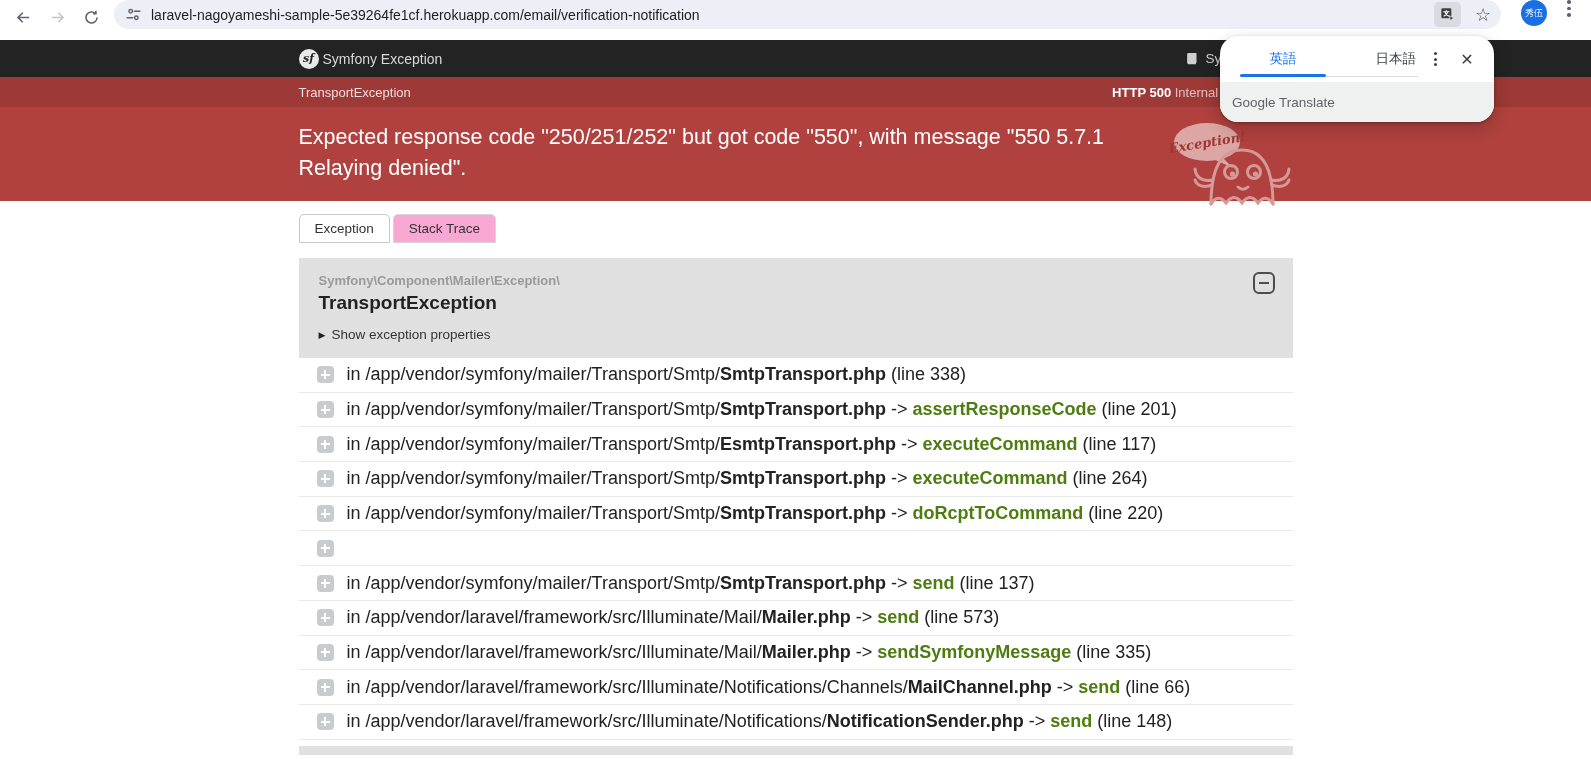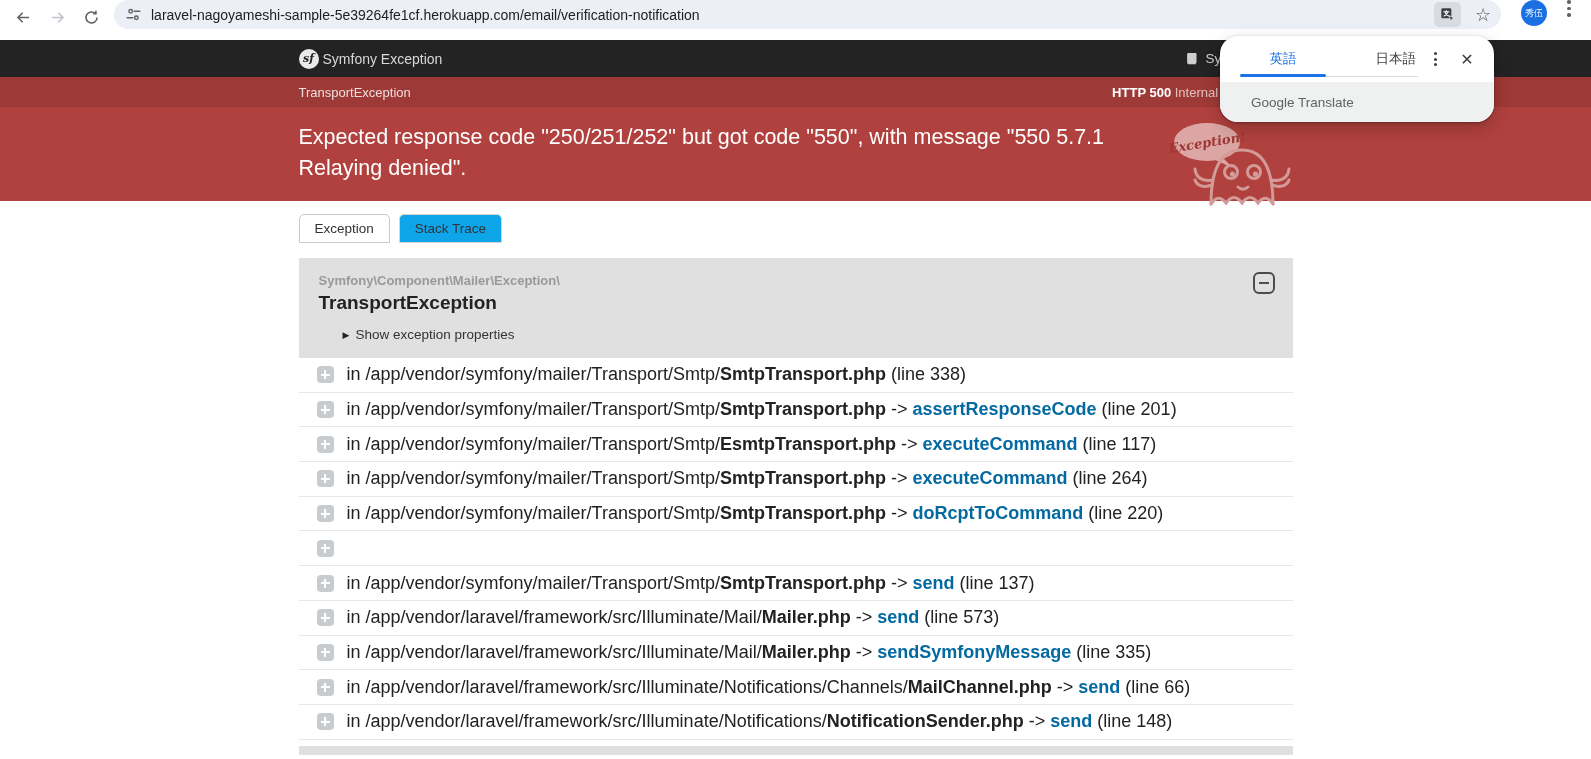--- a/index.html
+++ b/index.html
@@ -33,52 +33,52 @@
   
   .meta-strip { height:30px; background:#9d3936; }
   .meta-strip .container { height:100%; display:flex; align-items:center; justify-content:space-between; }
   .meta-class { color:#f0dddc; font-size:13px; }
   .meta-status { font-size:13px; color:rgba(255,255,255,0.68); }
   .meta-status b { color:#fff; font-weight:bold;padding-left:14px; }
   .banner { background:#b0413e; padding:15px 0 18px; }
   .exc-message { width:880px; color:#fff; font-size:21.5px; line-height:1.42; font-weight:400; }
   .ghost-wrap { position:absolute; right:-16px; top:-6px; width:140px; height:100px; pointer-events:none; }
   
-  .tabs { padding-top:13px; display:flex; gap:9px; margin-bottom:15px;align-items:center; }
-  .tab { font-size:13.5px; color:#333; padding:6px 15px; background:#0ea5e9; border:1px solid #d6d6d6; border-radius:5px 5px 0 0; cursor:pointer; }
+  .tabs { padding-top:13px; display:flex; gap:3px; margin-bottom:15px;align-items:center; }
+  .tab { font-size:13.5px; color:#333; padding:6px 15px; background:#f9a8d4; border:1px solid #d6d6d6; border-radius:5px 5px 0 0; cursor:pointer; }
   .tab.active { background:#fff; border-color:#c9c9c9; }
   
   .panel-head { background:#e0e0e0; padding:15px 20px 16px; position:relative; }
   .panel-ns { font-size:13px; font-weight:bold; color:#999; }
   .panel-class { font-size:19px; font-weight:bold; color:#222; margin-top:4px; }
-  .panel-toggle { margin-top:13px; font-size:13.5px; color:#333; cursor:pointer;margin-left:24px; }
+  .panel-toggle { margin-top:13px; font-size:13.5px; color:#333; cursor:pointer; }
   .panel-toggle .tri { font-size:9px; margin-right:6px; vertical-align:1.5px; color:#222; }
   .collapse-btn { position:absolute; right:18px; top:14px; width:22px; height:22px; border:2px solid #4c4c4c; border-radius:6px; background:transparent; cursor:pointer; }
   .collapse-btn::after { content:""; position:absolute; left:4px; right:4px; top:50%; margin-top:-1.25px; height:2.5px; background:#4c4c4c; }
   .trace-row { display:flex; align-items:center; height:34.7px; padding:0 18px; border-bottom:1px solid #e8e8e8; background:#fff; font-size:18px; color:#222; }
   .plus-icon { width:17px; height:17px; border-radius:4px; background:#c9cccf; position:relative; margin-right:13px; flex:none; cursor:pointer; }
   .plus-icon::before, .plus-icon::after { content:""; position:absolute; background:#fff; }
   .plus-icon::before { left:4px; right:4px; top:50%; margin-top:-1px; height:2px; }
   .plus-icon::after { top:4px; bottom:4px; left:50%; margin-left:-1px; width:2px; }
   .trace-text { white-space:pre; }
   .trace-text .bold { font-weight:bold; }
-  .trace-text .method { font-weight:bold; color:#0369a1; }
+  .trace-text .method { font-weight:bold; color:#4d7c0f; }
   .bottom-strip { height:9px; background:#e0e0e0; margin-top:6px; }
   
   .gt-popup { position:absolute; left:1220px; top:36px; width:274px; height:86px; background:#fff; border-radius:18px; box-shadow:0 1px 3px rgba(0,0,0,.3), 0 6px 18px rgba(0,0,0,.2); z-index:100; overflow:hidden; }
   .gt-tabs { position:relative; height:46px; }
   .gt-tab { position:absolute; top:14px; font-size:13.5px; cursor:pointer; }
   .gt-tab.en { left:20px; width:86px; text-align:center; color:#1a73e8; }
   .gt-tab.ja { left:106px; width:90px; text-align:right; color:#3c4043; }
   .gt-underline-blue { position:absolute; left:20px; top:38px; width:86px; height:3px; background:#1a73e8; border-radius:2px; }
   .gt-underline-gray { position:absolute; left:106px; top:39.5px; width:92px; height:1.5px; background:#dadce0; }
   .gt-kebab { position:absolute; left:202px; top:10px; width:26px; height:26px; display:flex; flex-direction:column; align-items:center; justify-content:center; gap:2.5px; cursor:pointer; }
   .gt-kebab i { width:3px; height:3px; border-radius:50%; background:#3c4043; }
   .gt-close { position:absolute; left:234px; top:10px; width:26px; height:26px; display:flex; align-items:center; justify-content:center; font-size:16px; color:#3c4043; cursor:pointer; }
-  .gt-footer { position:absolute; left:0; right:0; top:46px; bottom:0; background:#eff0f0; display:flex; align-items:center; padding-left:31px; font-size:13.5px; color:#5f6368; }
+  .gt-footer { position:absolute; left:0; right:0; top:46px; bottom:0; background:#eff0f0; display:flex; align-items:center; padding-left:12px; font-size:13.5px; color:#5f6368; }
 </style>
 </head>
 <body>
 
 <div class="browser-bar">
   <button class="nav-btn">
     <svg viewBox="0 0 24 24">
         <path d="M19 12 H6 M11 6 L5 12 L11 18"></path>
       </svg>
   </button>

